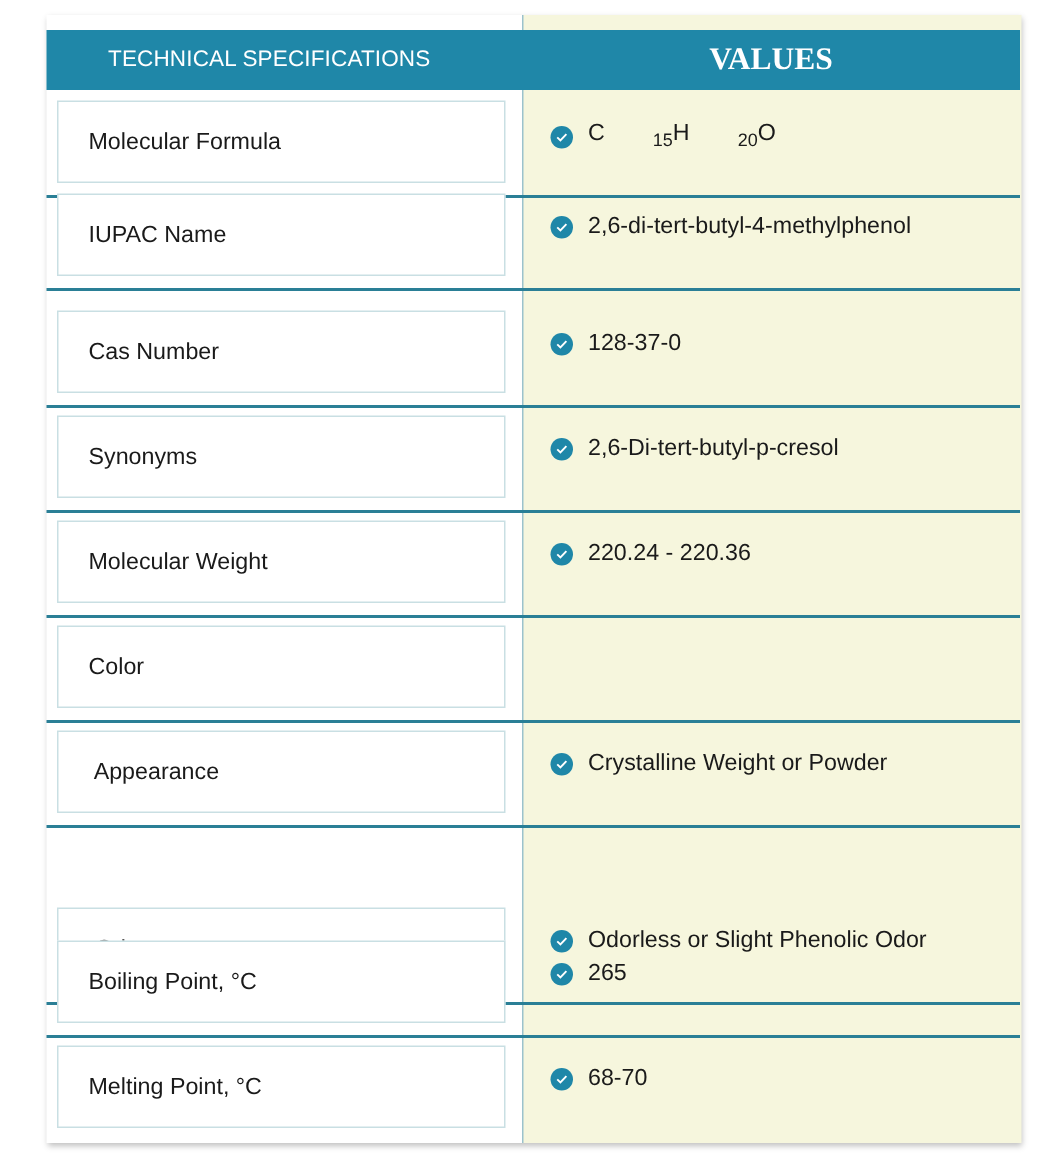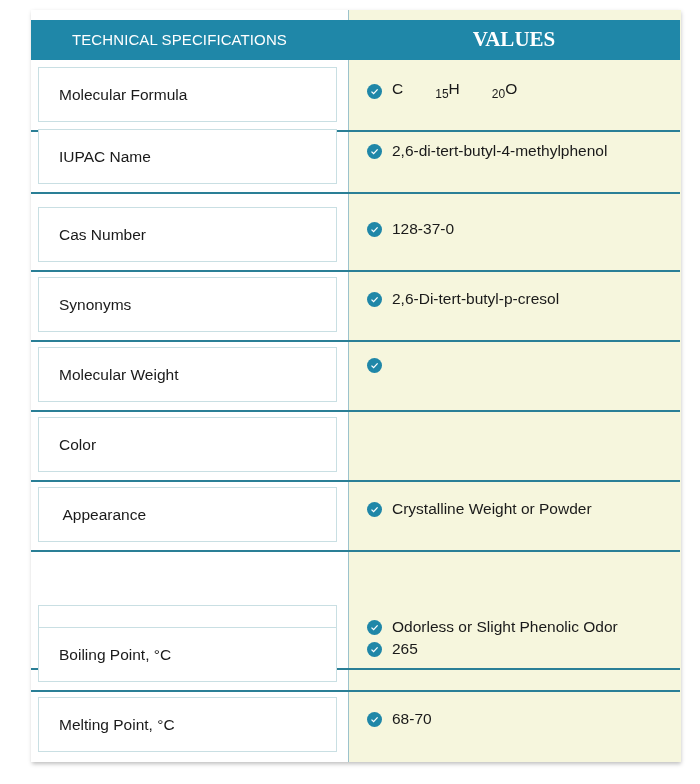--- a/index.html
+++ b/index.html
@@ -103,20 +103,21 @@
   <div class="row" style="top:330px;">
     <div class="label-box">
       <span class="label">Molecular Weight</span>
     </div>
     <div class="value">
       <span class="check">
           <svg width="9" height="9" viewBox="0 0 9 9">
             <path d="M1.5 4.6 L3.6 6.6 L7.6 2.4" stroke="#fff" stroke-width="1.3" fill="none"></path>
           </svg>
         </span>
+      <span>220.24 - 220.36</span>
     </div>
     <div class="divider"></div>
   </div>
 
   <div class="row" style="top:400px;">
     <div class="label-box">
       <span class="label">Color</span>
     </div>
     <div class="divider"></div>
   </div>

